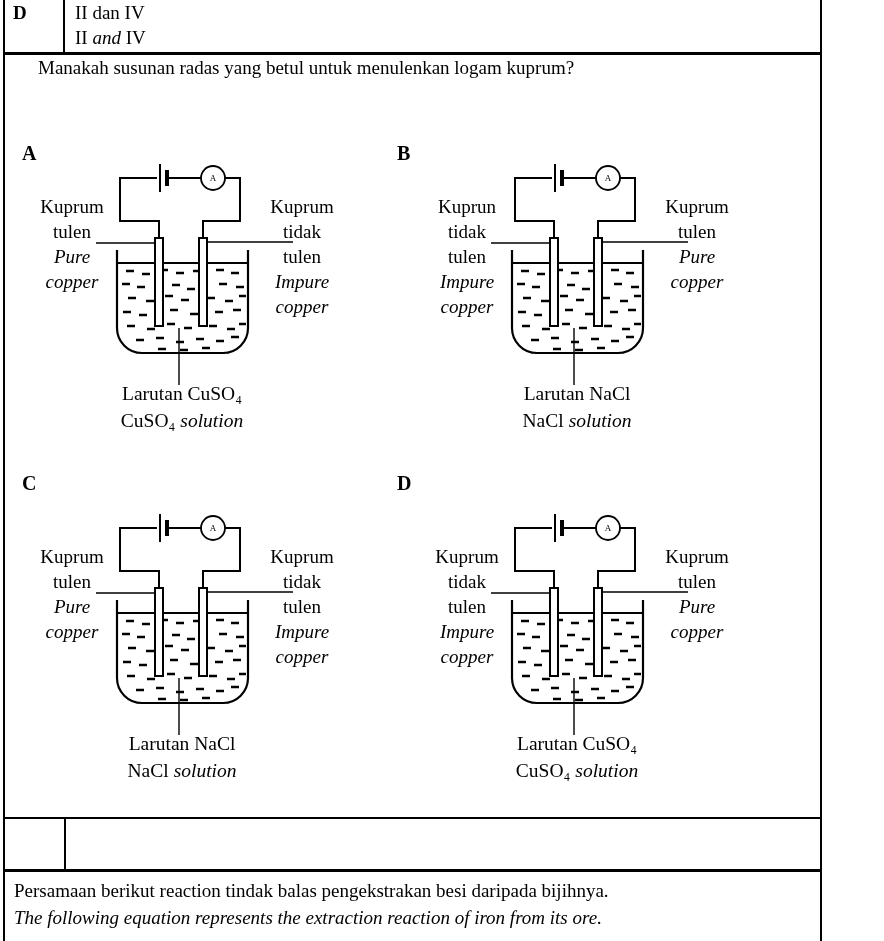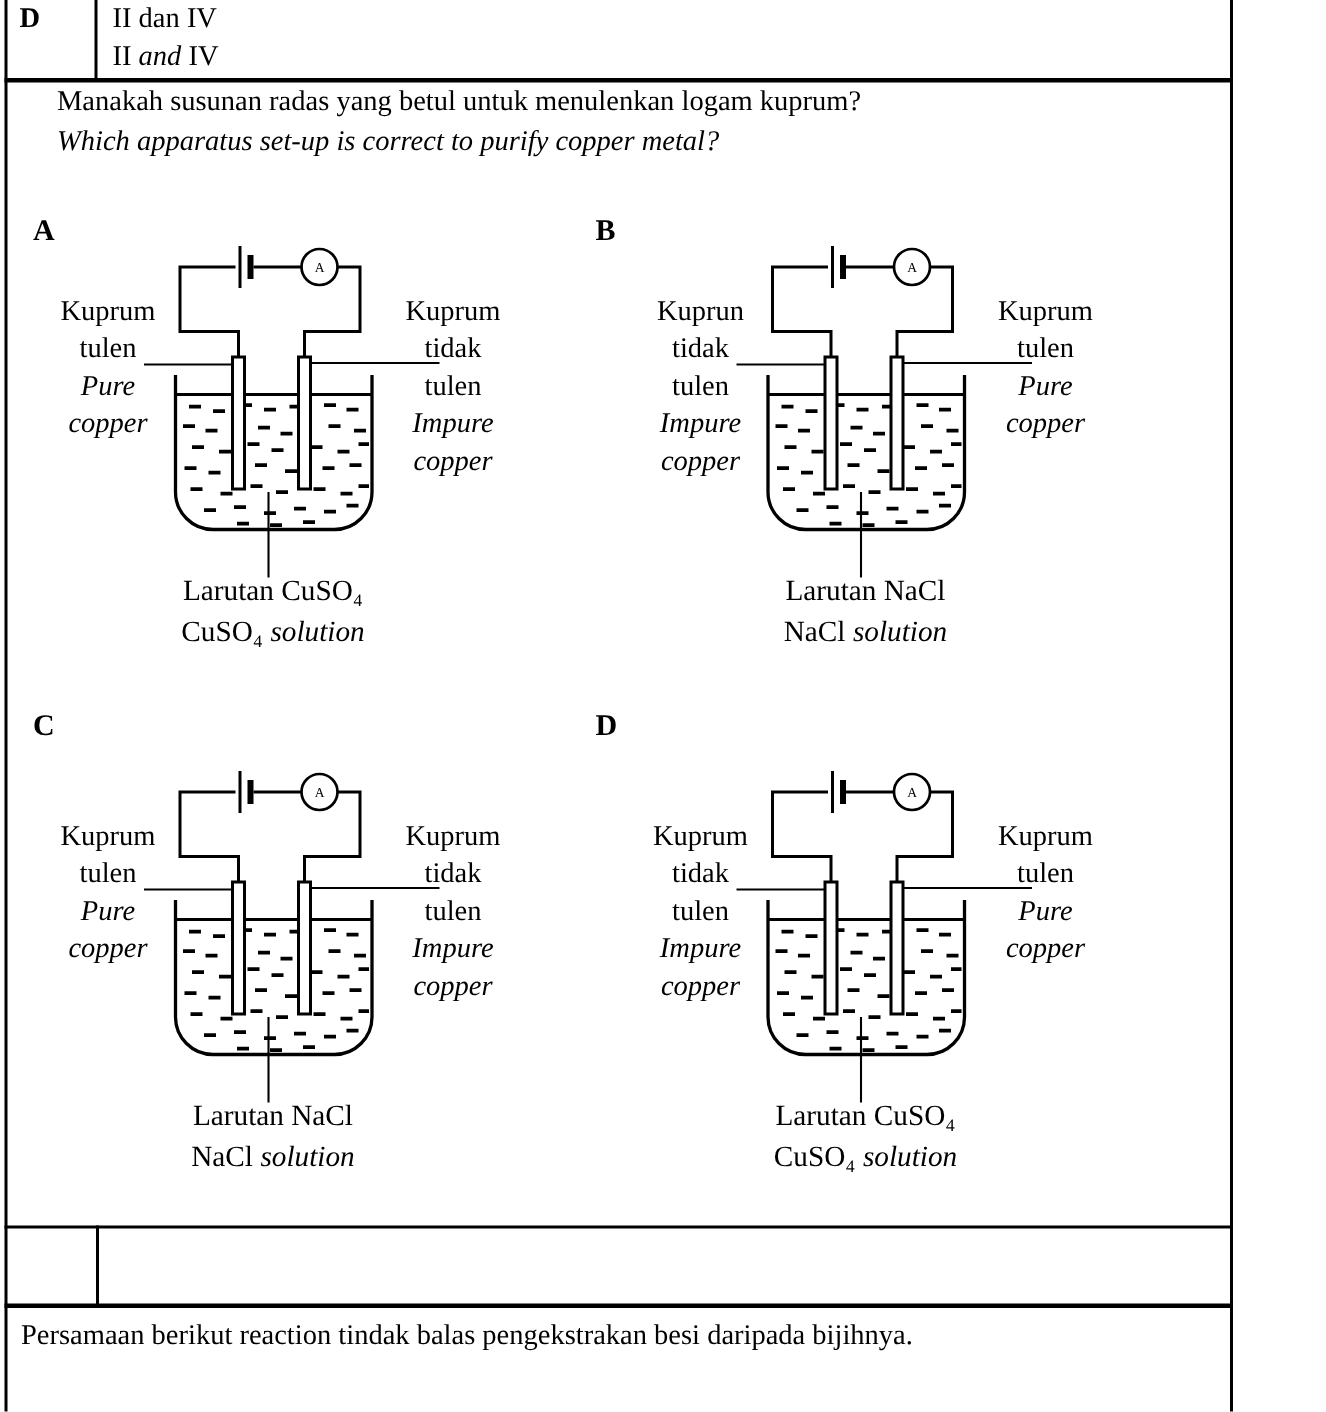--- a/index.html
+++ b/index.html
@@ -60,21 +60,20 @@
   <div class="hline" style="left:3px;top:869px;width:819px;height:2.5px;"></div>
 
   <div class="txt b" style="left:13px;top:0;line-height:25px;">D</div>
   <div class="txt" style="left:75px;top:0;line-height:25px;font-family:Liberation Serif, serif;">
     <div>II dan IV</div>
     <div><span>II </span><span class="it">and</span><span> IV</span></div>
   </div>
 
   <div class="txt" style="left:14px;top:54px;margin-left:24px;">
     <div>Manakah susunan radas yang betul untuk menulenkan logam kuprum?</div>
-    <div class="it">Which apparatus set-up is correct to purify copper metal?</div>
   </div>
 
   <div class="cell" style="left:10px;top:138px;width:375px;height:322px;">
     <svg width="375" height="322" viewBox="0 0 375 322">
       <text class="dletter" x="12" y="22">A</text>
       <g>
         <use href="#apparatus-art"></use>
         <text class="amp" x="203" y="43" text-anchor="middle">A</text>
         <g class="dlabel" text-anchor="middle">
           <text x="62" y="75">Kuprum</text>
@@ -173,15 +172,16 @@
         <g class="sol" text-anchor="middle">
           <text x="172" y="262">Larutan CuSO₄</text>
           <text x="172" y="289"><tspan>CuSO₄</tspan><tspan dx="5" class="it">solution</tspan></text>
         </g>
       </g>
     </svg>
   </div>
 
   <div class="txt" style="left:14px;top:877px;">
     <div>Persamaan berikut reaction tindak balas pengekstrakan besi daripada bijihnya.</div>
+    <div class="it">The following equation represents the extraction reaction of iron from its ore.</div>
   </div>
 
 </div>
 
 </body></html>

